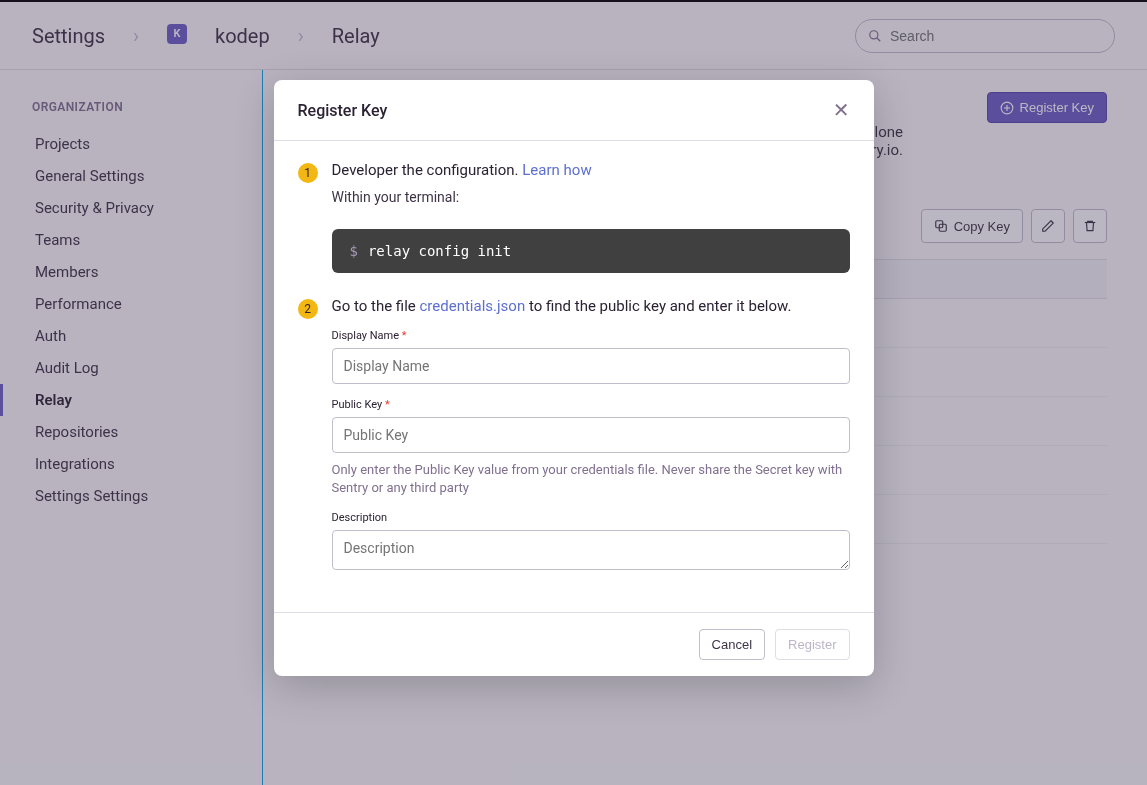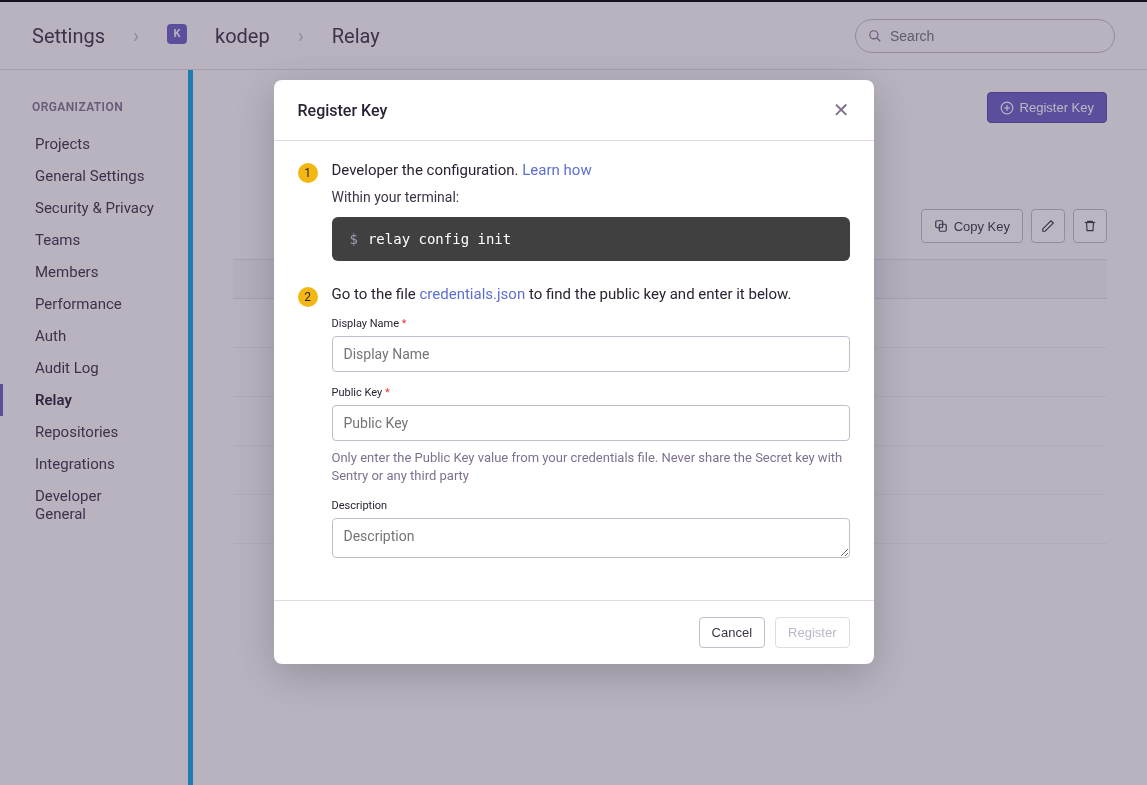--- a/index.html
+++ b/index.html
@@ -28,21 +28,21 @@
     display: inline-flex; align-items: center; justify-content: center; font-size: 11px; font-weight: 600;
   }
   .bc-link { color: #3e3446; }
   .search-wrap {
     width: 260px; height: 34px; border: 1px solid #c3bccc; border-radius: 17px;
     display: flex; align-items: center; padding: 0 12px; gap: 8px; color: #80708f;
   }
   .search-wrap input { border: none; background: transparent; outline: none; font-size: 14px; flex: 1; color: #2b2233;}
   .layout { display: flex; height: calc(785px - 70px); }
   .sidebar {
-    width: 193px; border-right: 5px solid #0ea5e9; padding-top: 30px;
+    width: 263px; border-right: 1px solid #0ea5e9; padding-top: 30px;
   }
   .side-head { font-size: 12px; font-weight: 600; color: #80708f; letter-spacing: 0.4px; padding: 0 32px 14px; }
   .side-item {
     font-size: 15px; color: #3e3446; padding: 7px 32px; cursor: pointer; border-left: 3px solid transparent;
   }
   .side-item.active { border-left-color: #6c5fc7; font-weight: 600; color: #2b2233; }
   .main { flex: 1; padding: 22px 40px; position: relative; }
   .main-head { display: flex; justify-content: flex-end; align-items: flex-start; }
   .btn {
     border: 1px solid #c3bccc; background: #fff; border-radius: 4px; padding: 7px 12px;
@@ -70,21 +70,21 @@
   }
   .modal-title { font-size: 16px; font-weight: 500; }
   .close { font-size: 20px; color: #80708f; cursor: pointer; background:none;border:none;}
   .modal-body { padding: 20px 24px; }
   .step { display: flex; gap: 14px; margin-bottom: 18px; }
   .step-num {
     background: #f2b712; color: #2b2233; width: 20px; height: 20px; border-radius: 50%;
     display: flex; align-items: center; justify-content: center; font-size: 12px; flex-shrink: 0; margin-top: 2px;
   }
   .step-body { flex: 1; font-size: 15px; color: #2b2233; }
-  .step-body .sub { font-size: 14px; color: #3e3446; margin-top: 10px; margin-bottom: 12px; }
+  .step-body .sub { font-size: 14px; color: #3e3446; margin-top: 10px; margin-bottom: 24px; }
   .link { color: #5d6fd1; cursor: pointer; }
   .codeblock {
     background: #404040; color: #fff; font-family: ui-monospace, Menlo, monospace;
     padding: 14px 18px; border-radius: 6px; font-size: 14px; margin-top: 8px; margin-bottom: 6px;
   }
   .codeblock .prompt { color: #a598b5; margin-right: 10px; }
   .field { margin-top: 14px; }
   .field label { font-size: 11px; color: #2b2233; display: block; margin-bottom: 6px; }
   .req { color: #e03e2f; }
   .field input, .field textarea {
@@ -128,21 +128,21 @@
         <div class="side-item">General Settings</div>
         <div class="side-item">Security &amp; Privacy</div>
         <div class="side-item">Teams</div>
         <div class="side-item">Members</div>
         <div class="side-item">Performance</div>
         <div class="side-item">Auth</div>
         <div class="side-item">Audit Log</div>
         <div class="side-item active">Relay</div>
         <div class="side-item">Repositories</div>
         <div class="side-item">Integrations</div>
-        <div class="side-item">Developer General</div>
+        <div class="side-item">Settings Settings</div>
       </div>
   </div>
 
   <div class="main">
     <div class="main-head">
       <button class="btn primary">
         <svg width="14" height="14" viewBox="0 0 24 24" fill="none" stroke="#fff" stroke-width="2">
             <circle cx="12" cy="12" r="10"></circle>
             <line x1="12" y1="7" x2="12" y2="17"></line>
             <line x1="7" y1="12" x2="17" y2="12"></line>

